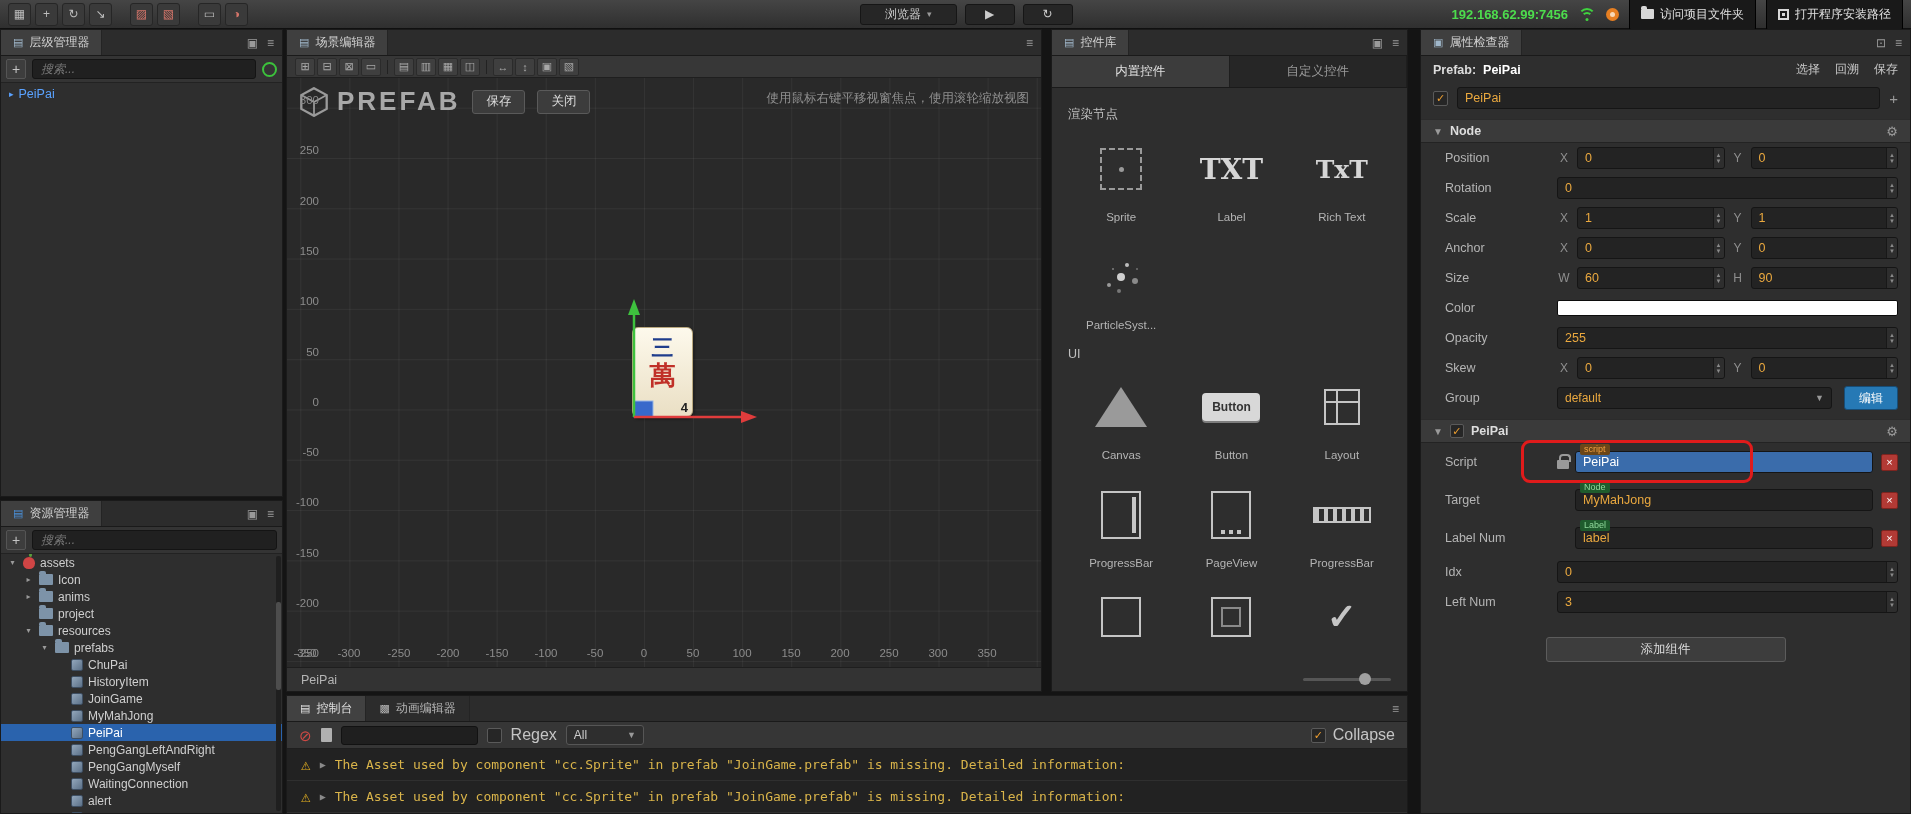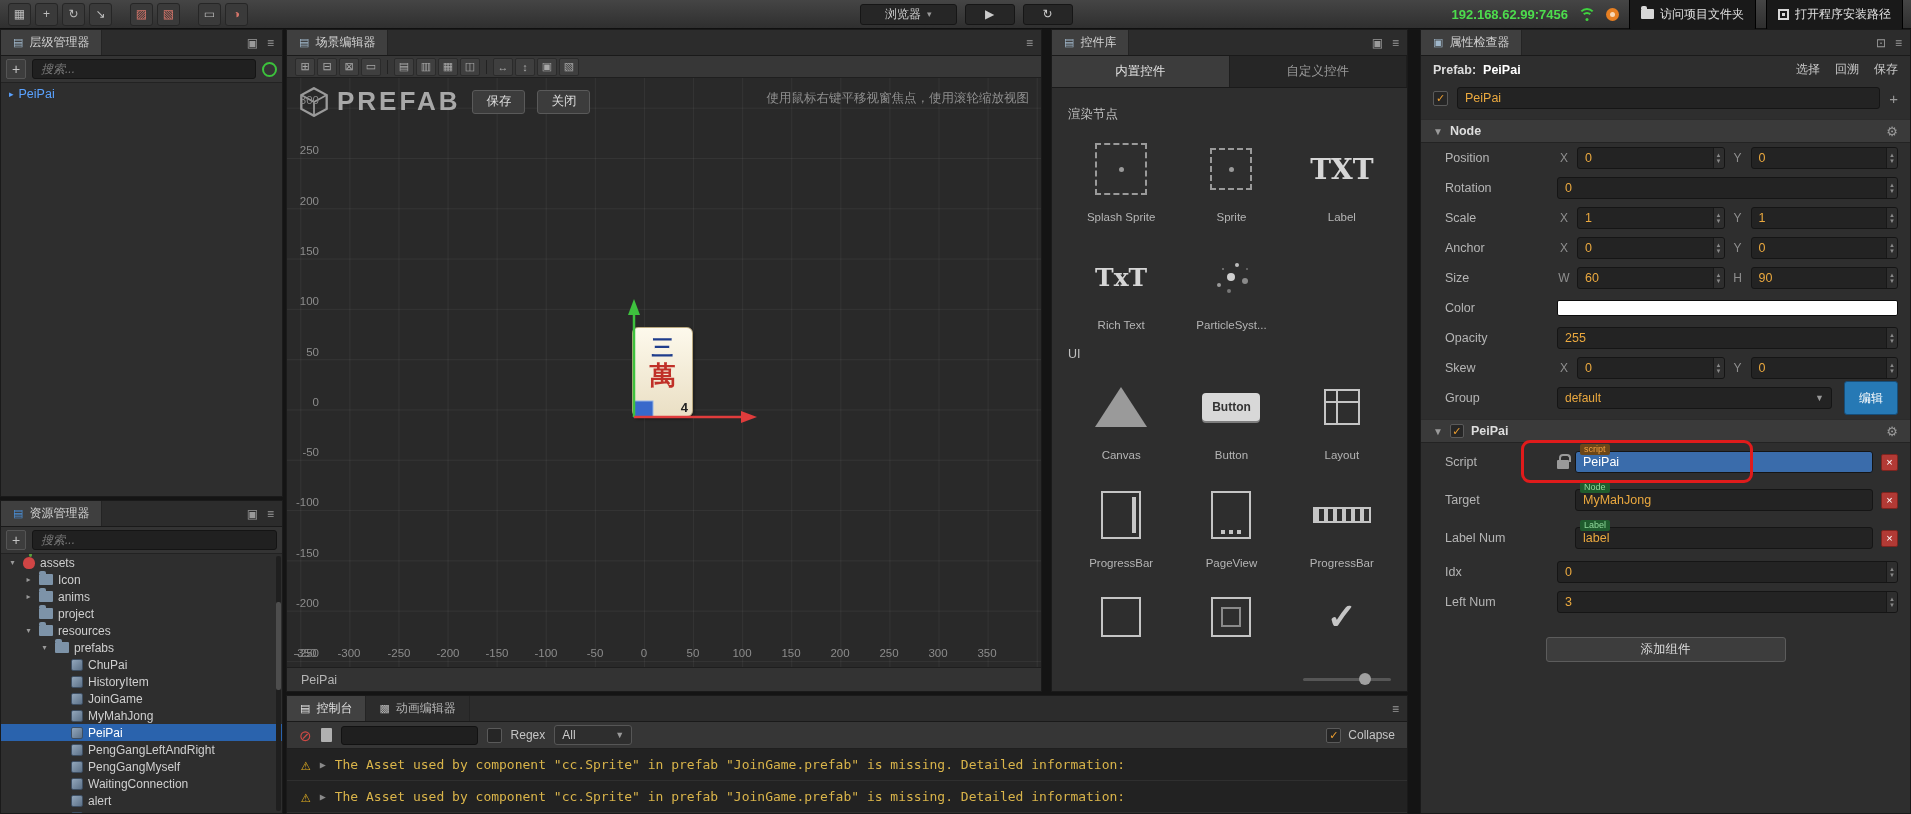--- a/index.html
+++ b/index.html
@@ -133,21 +133,21 @@
   .ctools{height:27px;background:#363636;border-bottom:1px solid #1f1f1f;display:flex;align-items:center;gap:9px;padding:0 12px;flex:none}
   .clearico{color:#cf4a45;font-size:15px;line-height:15px}
   .docico{width:11px;height:14px;background:#b0b0b0;border-radius:1px}
   .cin{width:137px;height:19px;background:#1f1f1f;border:1px solid #121212;border-radius:3px;color:#ccc;padding:0 6px;outline:none}
   .cb{width:15px;height:15px;background:#262626;border:1px solid #5a5a5a;border-radius:2px;display:flex;align-items:center;justify-content:center;flex:none}
   .cb span{color:transparent;font-size:11px;line-height:11px}
   .cb.on span{color:#f0a030}
   .dd{display:flex;align-items:center;justify-content:space-between;width:78px;height:20px;background:#2e2e2e;
     border:1px solid #565656;border-radius:3px;padding:0 7px;color:#ccc}
   .dd .car{color:#999;font-size:9px}
-  .clabel{color:#c5c5c5;font-size:12px}
+  .clabel{color:#c5c5c5;font-size:16px}
   .cmsgs{flex:1;background:#1a1a1a;overflow:hidden}
   .crow{display:flex;align-items:center;gap:9px;height:32px;padding:0 14px;background:#222;border-bottom:1px solid #2f2f2f;
     font-family:"DejaVu Sans Mono",monospace;font-size:13px;color:#d9b44a}
   .warntri{color:#e8b320;font-size:16px;line-height:16px}
   .exp{color:#8a8a8a;font-size:10px}
 
   
   .insbody{flex:1;overflow:hidden;padding-bottom:10px}
   .prefrow{height:27px;display:flex;align-items:center;padding:0 12px;gap:7px;font-size:12.5px}
   .preflab{font-weight:bold;color:#ddd}
@@ -166,21 +166,21 @@
   .sechead .st{font-weight:bold;color:#ddd;font-size:12.5px}
   .gear{margin-left:auto;color:#9a9a9a;font-size:13px}
   .prow{display:flex;align-items:center;height:30px;padding:0 12px 0 24px;gap:6px}
   .plabel{flex:0 0 106px;color:#b5b5b5;font-size:12.5px}
   .xlab{flex:0 0 14px;text-align:center;color:#8f8f8f}
   .f1{flex:1}
   .swatch{flex:1;height:16px;background:#fff;border:1px solid #0c0c0c;border-radius:2px}
   .gsel{flex:1;display:flex;align-items:center;justify-content:space-between;height:22px;background:#232323;
     border:1px solid #151515;border-radius:3px;padding:0 7px;color:#eba93f}
   .gsel .car{color:#999;font-size:9px}
-  .editbtn{flex:0 0 54px;height:34px;background:#2679b5;border:1px solid #174d77;border-radius:3px;color:#fff;font-size:12px;margin-left:6px}
+  .editbtn{flex:0 0 54px;height:24px;background:#2679b5;border:1px solid #174d77;border-radius:3px;color:#fff;font-size:12px;margin-left:6px}
   .crow2{position:relative;display:flex;align-items:center;height:38px;padding:0 12px 0 24px;gap:6px}
   .fwrap{position:relative;flex:1;display:flex}
   .fwrap .field{flex:1}
   .tag{position:absolute;top:-7px;left:5px;font-size:9px;line-height:11px;padding:0 4px;border-radius:2px;z-index:3}
   .tag.tscript{background:#6b4618;color:#f0a040}
   .tag.tgreen{background:#1f5c2d;color:#8fd79a}
   .selfield{background:#3a6cab !important;color:#fff !important}
   .xbtn{flex:0 0 17px;height:17px;background:#b23a35;border:1px solid #7d241f;border-radius:2px;color:#fff;
     display:flex;align-items:center;justify-content:center;font-size:11px;margin-left:2px}
   .lock{width:12px;height:9px;background:#9a9a9a;border-radius:1px;position:relative;margin-top:5px;flex:none}
@@ -466,26 +466,20 @@
     </div>
     <div class="libtabs">
       <div class="libtab active">内置控件</div>
       <div class="libtab">自定义控件</div>
     </div>
     <div class="libbody">
       <div class="sectitle">渲染节点</div>
       <div class="libgrid">
         <div class="libitem">
           <div class="iconarea">
-              <div class="dashbox db-lg"></div>
-            </div>
-          <div class="liblabel">Splash Sprite</div>
-        </div>
-        <div class="libitem">
-          <div class="iconarea">
               <div class="dashbox db-sm"></div>
             </div>
           <div class="liblabel">Sprite</div>
         </div>
         <div class="libitem">
           <div class="iconarea">
               <div class="glyphT" style="font-size:28px">TXT</div>
             </div>
           <div class="liblabel">Label</div>
         </div>

